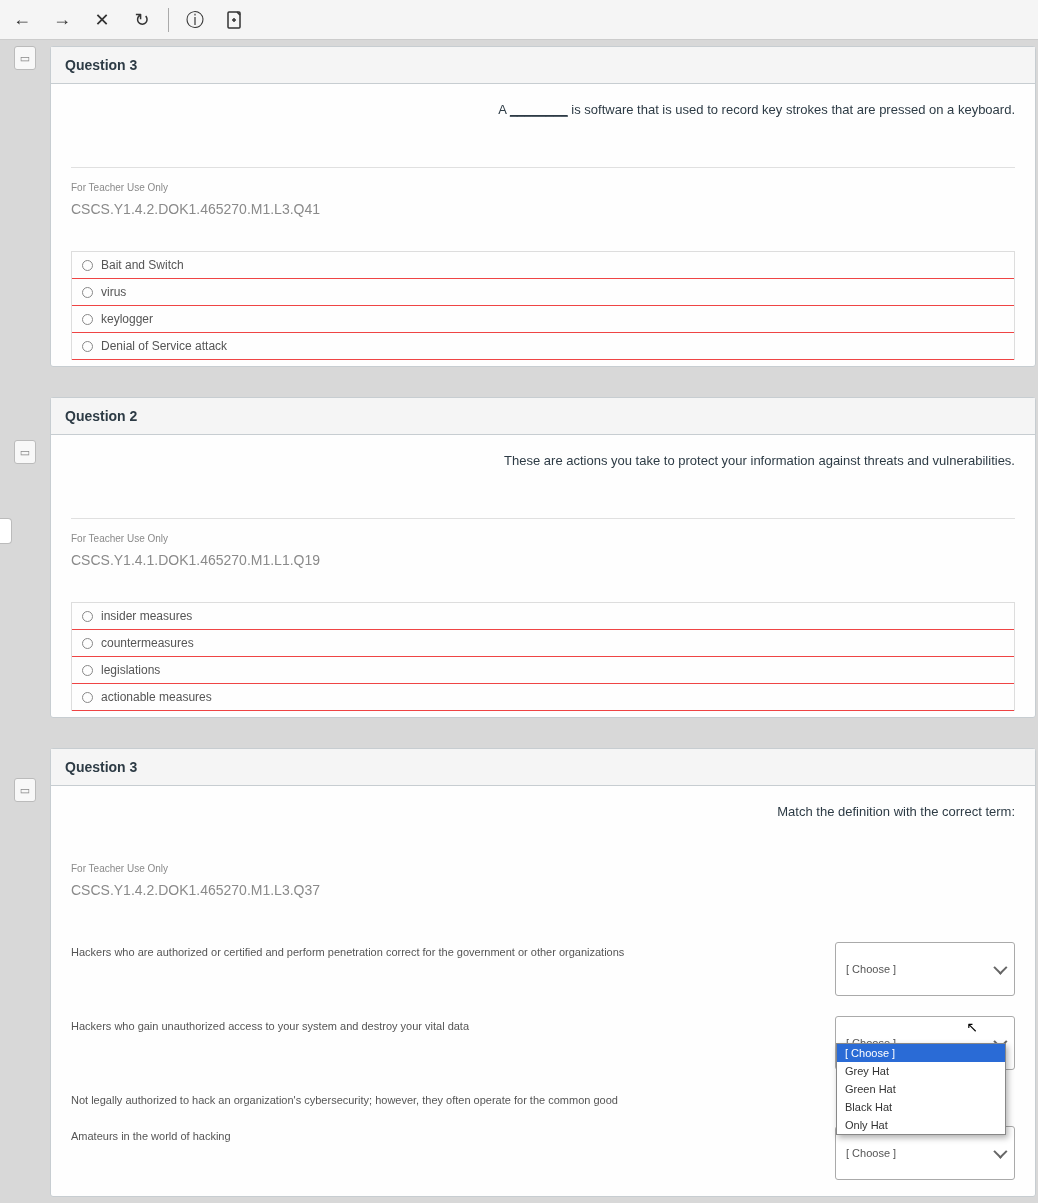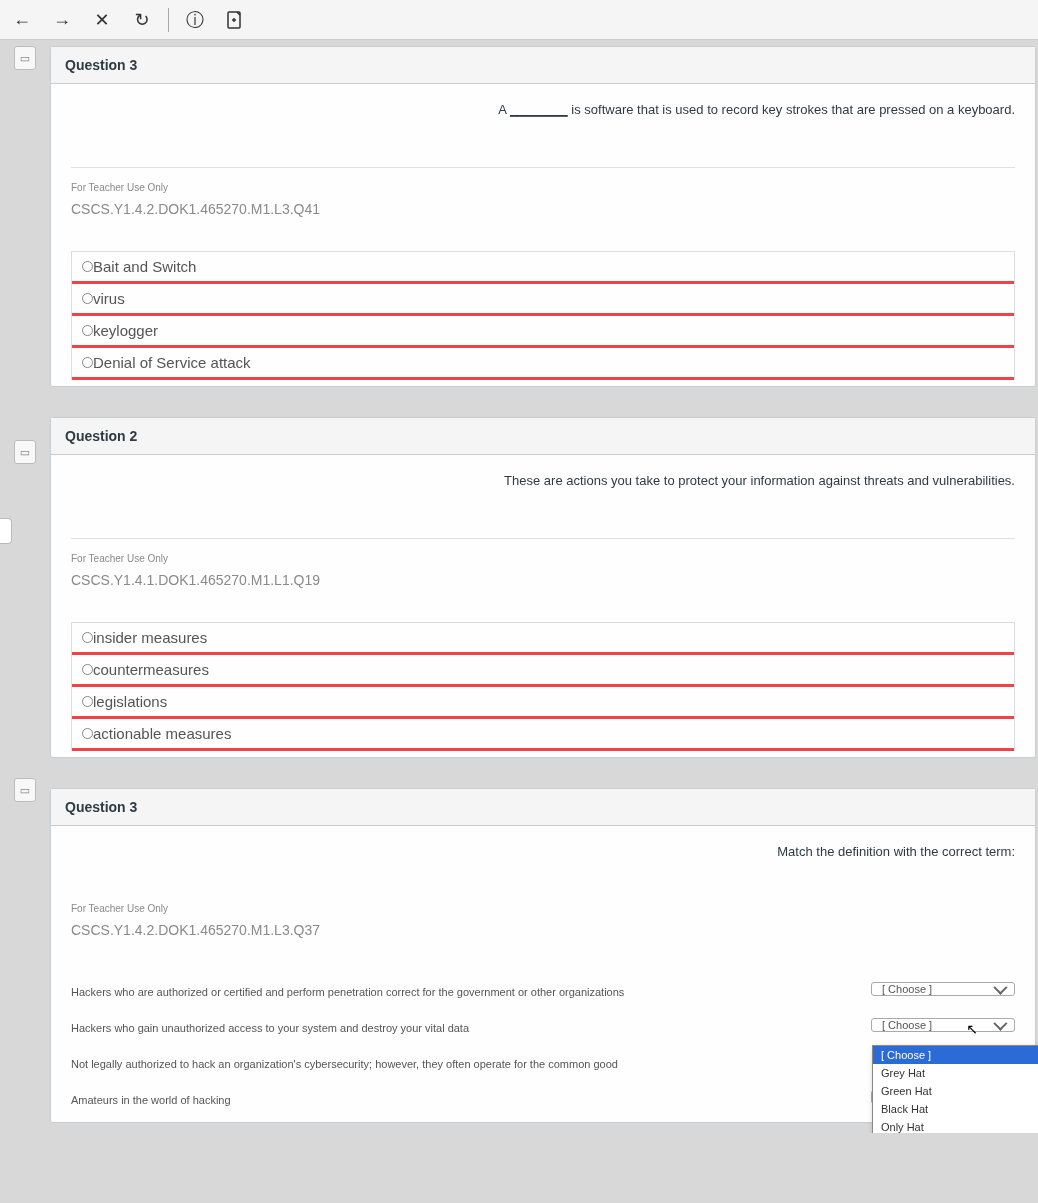--- a/index.html
+++ b/index.html
@@ -100,27 +100,27 @@
     font-size: 14px;
     color: #8a8a8a;
     padding: 2px 0 14px 0;
   }
   .choices {
     margin-top: 20px;
     border: 1px solid #ddd;
     border-bottom: none;
   }
   .choice-row {
-    border-bottom: 3px solid #ef4444;
+    border-bottom: 1px solid #ef4444;
     padding: 6px 10px;
-    font-size: 15px;
+    font-size: 12px;
     color: #555;
     display: flex;
     align-items: center;
-    gap: 0;
+    gap: 8px;
   }
   .radio-dot {
     width: 11px;
     height: 11px;
     border: 1px solid #888;
     border-radius: 50%;
     flex-shrink: 0;
   }
   .match-rows { margin-top: 20px; }
   .match-row {
@@ -130,27 +130,27 @@
     padding: 10px 0;
     gap: 30px;
   }
   .match-label {
     font-size: 11px;
     color: #555;
     flex: 1;
     padding-top: 4px;
   }
   .dropdown {
-    width: 144px;
+    width: 180px;
     border: 1px solid #aaa;
     border-radius: 3px;
     background: #fff;
     font-size: 11px;
     color: #555;
-    padding: 0 10px;
+    padding: 20px 10px;
     display: flex;
     justify-content: space-between;
     align-items: center;
     position: relative;
   }
   .dropdown::after {
     content: "";
     width: 8px; height: 8px;
     border-right: 2px solid #666;
     border-bottom: 2px solid #666;

